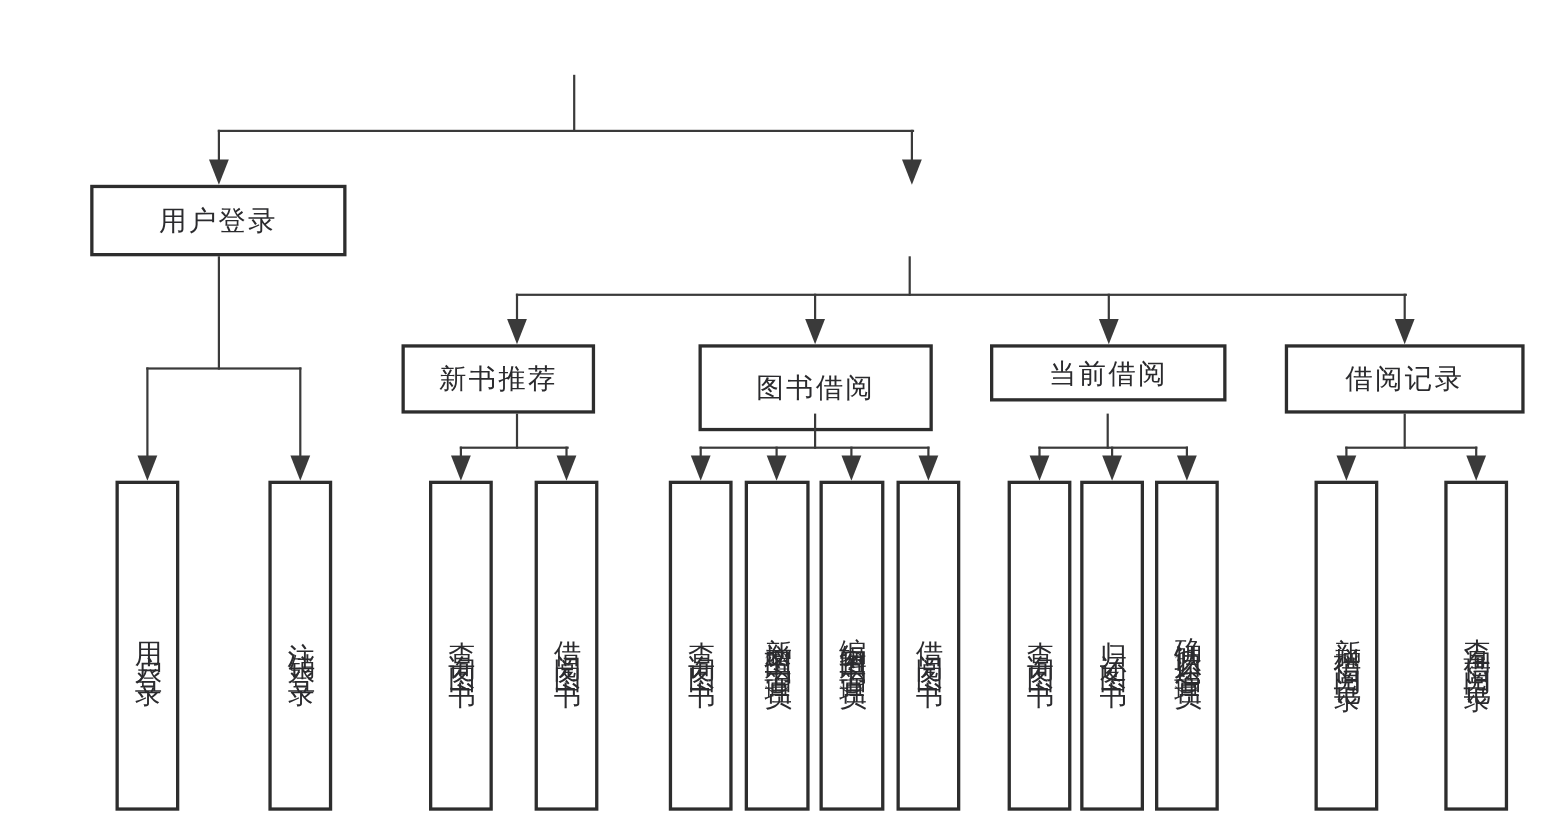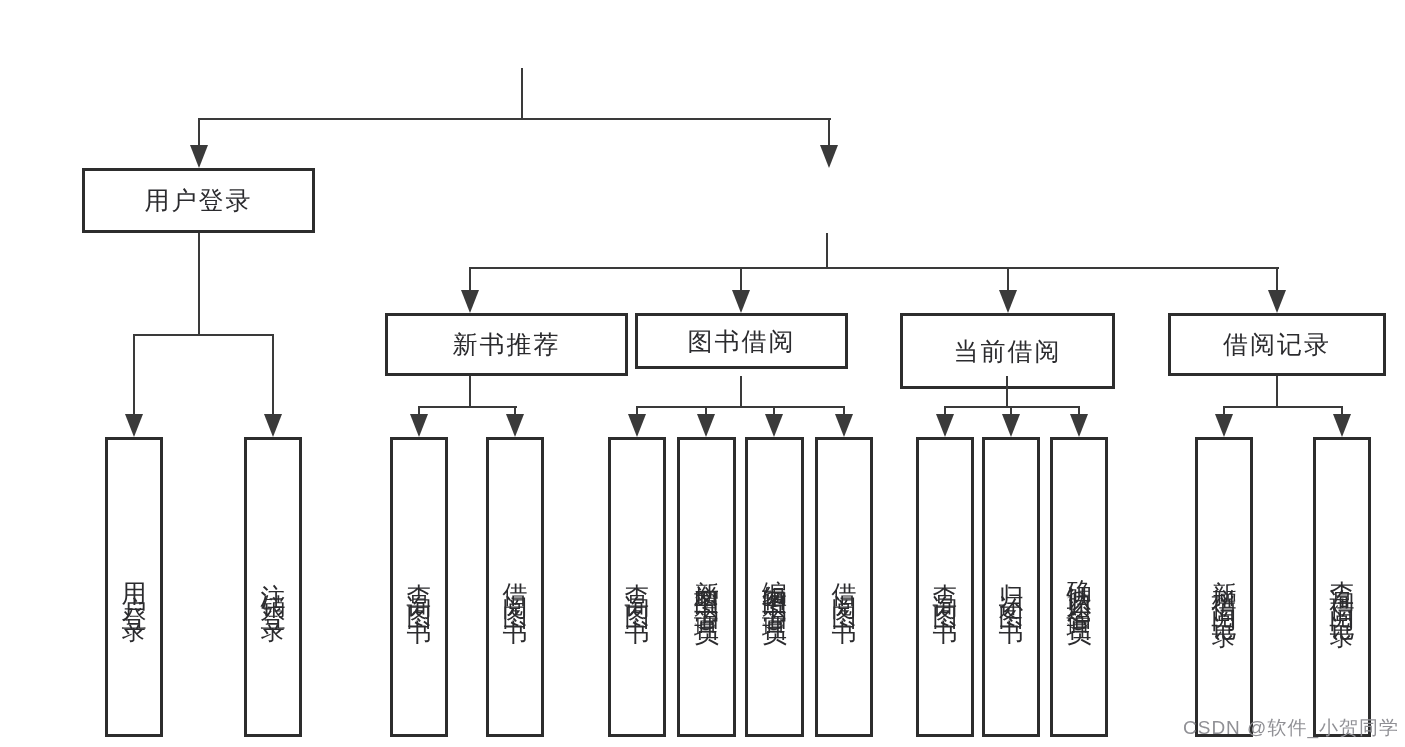--- a/index.html
+++ b/index.html
@@ -62,23 +62,23 @@
   <div class="hline" style="left:469px;top:267px;width:810px"></div>
   <div class="vline" style="left:469px;top:267px;height:26px"></div>
   <div class="vline" style="left:740px;top:267px;height:26px"></div>
   <div class="vline" style="left:1007px;top:267px;height:26px"></div>
   <div class="vline" style="left:1276px;top:267px;height:26px"></div>
   <div class="arrow" style="left:461px;top:290px"></div>
   <div class="arrow" style="left:732px;top:290px"></div>
   <div class="arrow" style="left:999px;top:290px"></div>
   <div class="arrow" style="left:1268px;top:290px"></div>
 
-  <div class="box" style="left:385px;top:313px;width:243px;height:63px">新书推荐</div>
-  <div class="box" style="left:635px;top:313px;width:213px;height:56px">图书借阅</div>
-  <div class="box" style="left:900px;top:313px;width:215px;height:76px">当前借阅</div>
+  <div class="box" style="left:365px;top:313px;width:176px;height:63px">新书推荐</div>
+  <div class="box" style="left:635px;top:313px;width:213px;height:79px">图书借阅</div>
+  <div class="box" style="left:900px;top:313px;width:215px;height:52px">当前借阅</div>
   <div class="box" style="left:1168px;top:313px;width:218px;height:63px">借阅记录</div>
 
   <div class="vline" style="left:469px;top:376px;height:32px"></div>
   <div class="hline" style="left:418px;top:406px;width:99px"></div>
   <div class="vline" style="left:418px;top:406px;height:12px"></div>
   <div class="vline" style="left:514px;top:406px;height:12px"></div>
   <div class="arrow" style="left:410px;top:414px"></div>
   <div class="arrow" style="left:506px;top:414px"></div>
 
   <div class="vline" style="left:740px;top:376px;height:32px"></div>
@@ -145,15 +145,14 @@
     <span>确认归还（管理员）</span>
     </div>
 
   <div class="vbox t6" style="left:1195px;width:58px">
     <span>新增借阅记录</span>
     </div>
   <div class="vbox t6" style="left:1313px;width:58px">
     <span>查询借阅记录</span>
     </div>
 
-  <div class="watermark">CSDN @软件_小贺同学</div>
 
 </div>
 
 </body></html>

